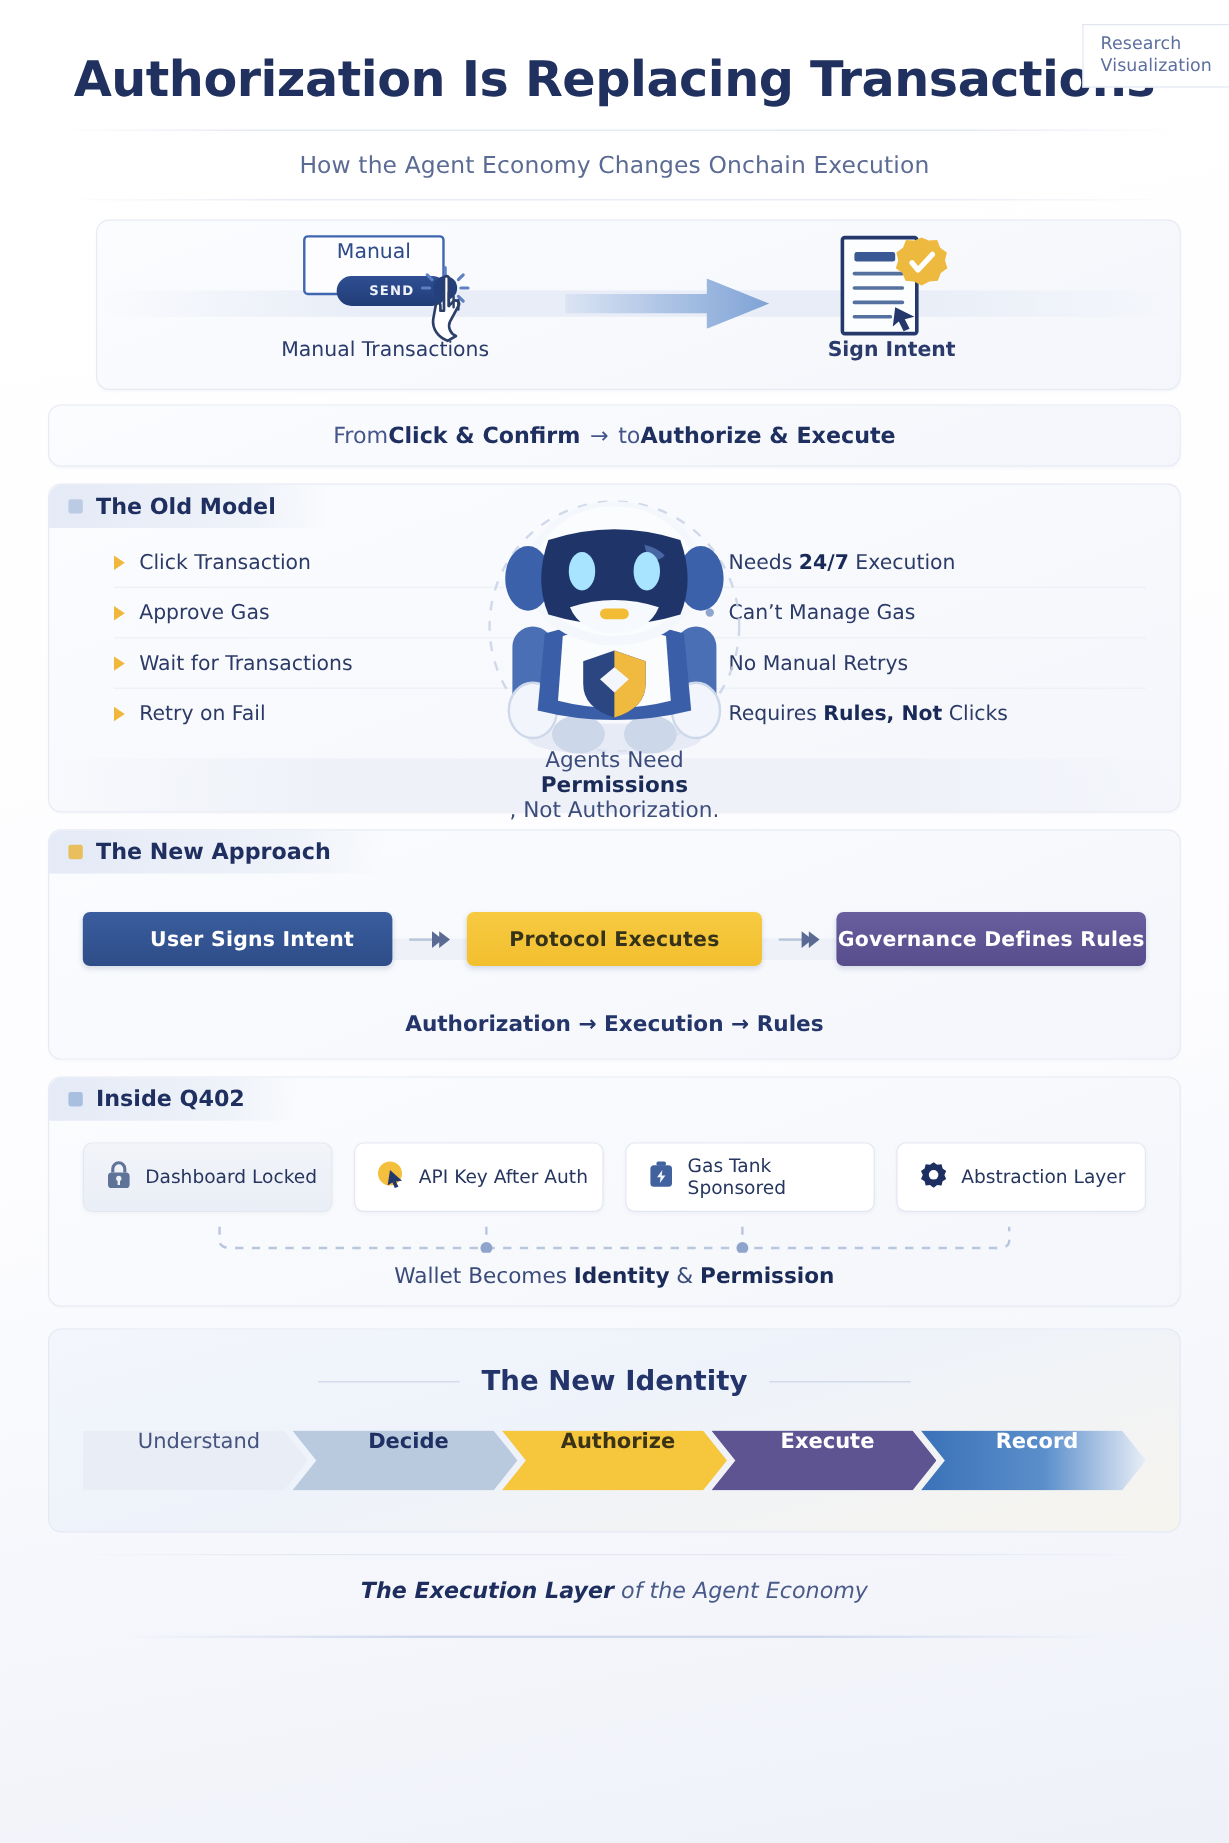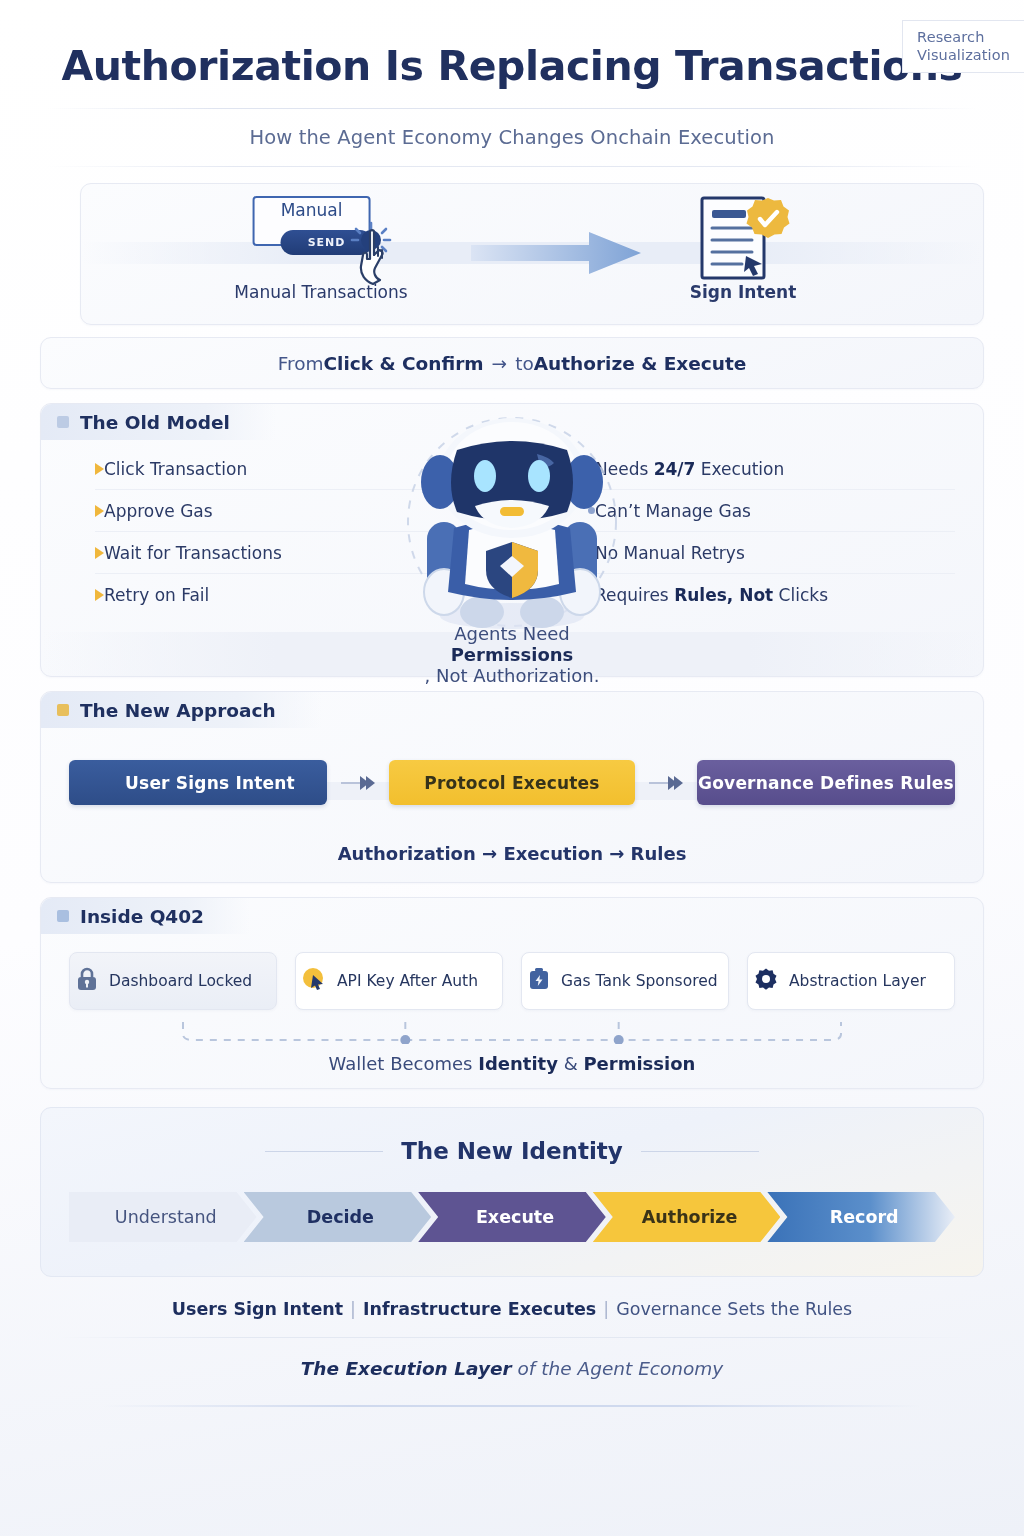--- a/index.html
+++ b/index.html
@@ -119,21 +119,21 @@
     font-size: 18.5px; font-weight: bold; color: #1f3060;
   }
   .tab-mark { width: 12px; height: 12px; border-radius: 2px; display:inline-block; }
 
   
   .old-body { display: flex; padding: 44px 0 0 0; position: relative; height: 272px; }
   .col-list { width: 50%; padding: 0 28px; }
   .col-list.left  { padding-left: 54px; }
   .col-list.right { padding-left: 76px; }
   .li {
-    display: flex; align-items: center; 
+    display: flex; align-items: center; gap: 12px;
     height: 42px; font-size: 17px; color: #2b3a66;
     border-bottom: 1px solid #eceff6;
   }
   .li:last-child { border-bottom: none; }
   .li b { color: #1a2a58; }
   .tri {
     width: 0; height: 0; border-left: 9px solid #f0b73c;
     border-top: 6px solid transparent; border-bottom: 6px solid transparent;
   }
   .dot { width: 7px; height: 7px; border-radius: 50%; background: #8fa4cf; }
@@ -183,21 +183,21 @@
 
   
   .q4-body { height: 190px; position: relative; }
   .cards {
     position: absolute; left: 28px; right: 28px; top: 54px;
     display: flex; gap: 18px;
   }
   .card {
     flex: 1; height: 58px; border: 1px solid #e3e7f1; border-radius: 8px;
     background: #ffffff; display: flex; align-items: center; gap: 11px;
-    padding-left: 6px; font-size: 15.5px; color: #26365f;
+    padding-left: 18px; font-size: 15.5px; color: #26365f;
     box-shadow: 0 1px 3px rgba(70,90,140,.05);
   }
   .card.first { background: linear-gradient(to bottom,#f2f4f9,#eaeef6); }
   .brace { position: absolute; left: 138px; right: 138px; top: 124px; height: 22px; }
   .q4-cap {
     position: absolute; left: 0; right: 0; bottom: 14px;
     text-align: center; font-size: 18px; color: #3a4b7b;
   }
   .q4-cap b { color: #1b2b58; }
 
@@ -213,21 +213,21 @@
     display: flex; align-items: center; justify-content: center; gap: 18px;
   }
   .wf-title { font-size: 23px; font-weight: bold; color: #22346a; }
   .wf-rule { width: 118px; height: 1px; background: #ccd5e8; }
   .chevrow {
     position: absolute; left: 28px; right: 28px; top: 84px; height: 50px;
     display: flex;
   }
   .chev-step {
     position: relative; height: 50px; flex: 1;
-    display: flex; align-items: center; justify-content: center;
+    display: flex; align-items: flex-start; justify-content: center;
     font-size: 17.5px; margin-right: -13px;
     clip-path: polygon(0 0, calc(100% - 20px) 0, 100% 50%, calc(100% - 20px) 100%, 0 100%);
   }
   .chev-step.notch {
     clip-path: polygon(0 0, calc(100% - 20px) 0, 100% 50%, calc(100% - 20px) 100%, 0 100%, 20px 50%);
   }
   .chev-step span { padding-left: 6px; }
 
   
   .foot1 {
@@ -540,34 +540,31 @@
       <span class="wf-title">The New Identity</span>
       <i class="wf-rule"></i>
     </div>
     <div class="chevrow">
       <div class="chev-step" style="background:#e9edf6;color:#45547f">
         <span>Understand</span>
       </div>
       <div class="chev-step notch" style="background:#b9c9de;color:#1f3063;font-weight:bold">
         <span>Decide</span>
       </div>
+      <div class="chev-step notch" style="background:#f6c63c;color:#3a3317;font-weight:bold">
+        <span>Authorize</span>
+      </div>
       <div class="chev-step notch" style="background:#5e5492;color:#ffffff;font-weight:bold">
         <span>Execute</span>
       </div>
-      <div class="chev-step notch" style="background:#f6c63c;color:#3a3317;font-weight:bold">
-        <span>Authorize</span>
-      </div>
       <div class="chev-step notch" style="background:linear-gradient(to right,#3a72b8 0%,#5b8fcb 55%,#e9eef7 100%);color:#ffffff;font-weight:bold;margin-right:0">
         <span>Record</span>
       </div>
     </div>
   </div>
 
-  <div class="foot1">
-    <b>Users Sign Intent</b><span class="sep">|</span><b>Infrastructure Executes</b><span class="sep">|</span><span>Governance Sets the Rules</span>
-  </div>
   <div class="foot-rule"></div>
   <div class="foot2">
     <b>The Execution Layer</b><span> of the Agent Economy</span>
   </div>
   <div class="foot-rule2"></div>
 
 </div>
 
 </body></html>

